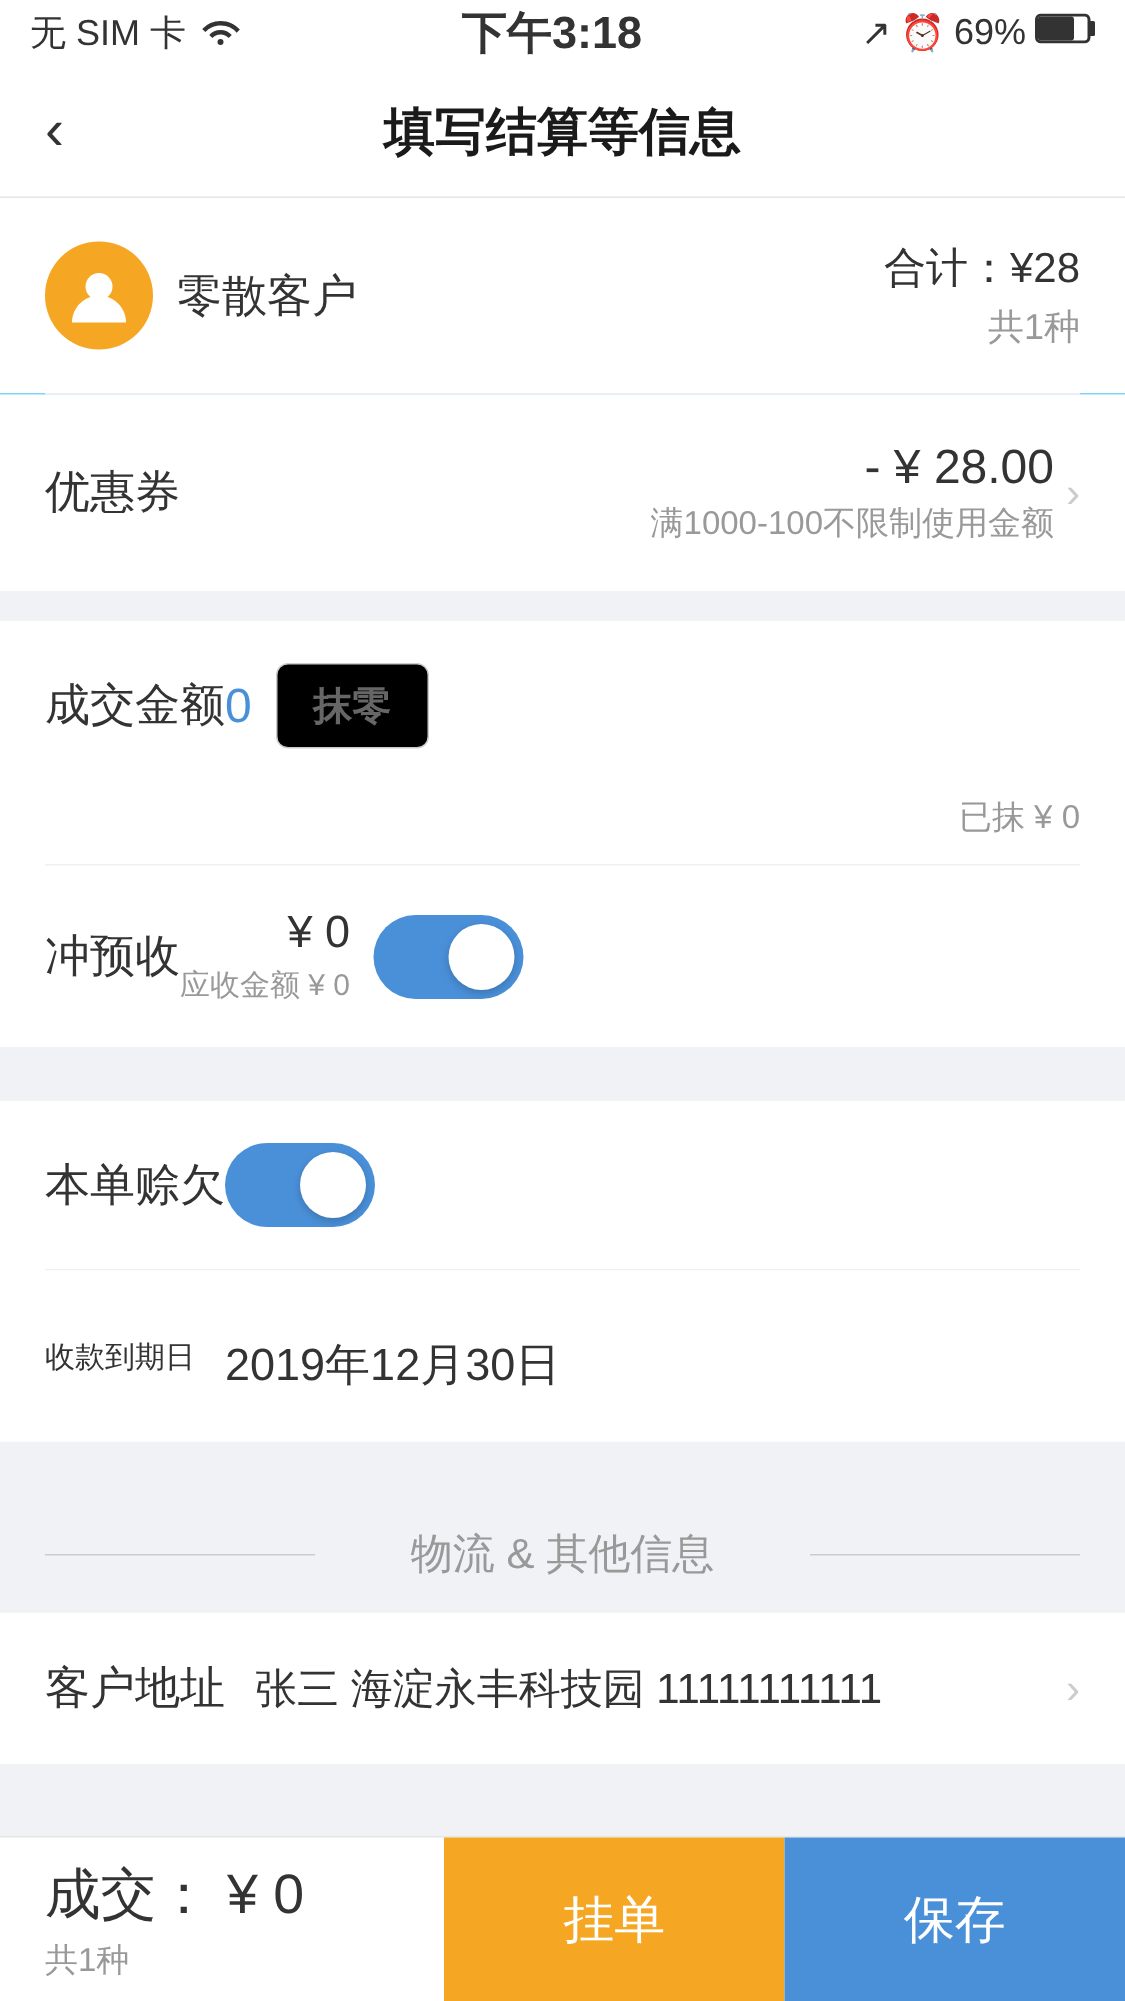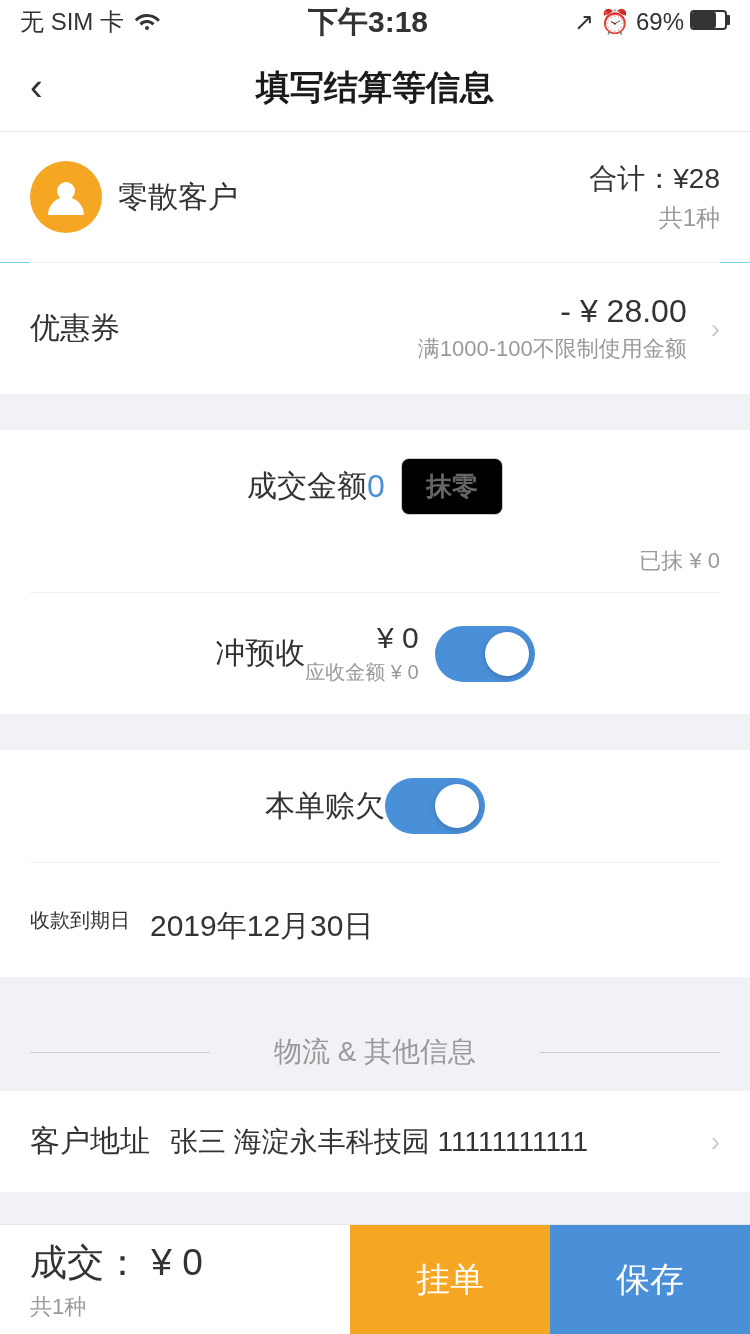--- a/index.html
+++ b/index.html
@@ -52,21 +52,20 @@
     }
 
     
     .content {
       padding-bottom: 120px;
     }
 
     
     .section {
       background: #7dd3fc;
-      margin-bottom: 16px;
     }
 
     
     .customer-row {
       display: flex;
       align-items: center;
       justify-content: space-between;
       padding: 28px 30px;
       background: #fff;
     }
@@ -99,41 +98,41 @@
 
     
     .coupon-row {
       display: flex;
       align-items: center;
       justify-content: space-between;
       padding: 30px 30px;
       background: #fff;
     }
     .coupon-label { font-size: 30px; color: #333; }
-    .coupon-right { display: flex; align-items: center; gap: 24px; justify-content: center; }
+    .coupon-right { display: flex; align-items: center; gap: 8px; justify-content: center; }
     .coupon-value-block { text-align: right; }
     .coupon-discount { font-size: 32px; color: #333; font-weight: 500; }
     .coupon-desc { font-size: 22px; color: #999; margin-top: 4px; }
     .chevron-icon { color: #ccc; font-size: 28px; }
 
     
     .section-separator {
       height: 20px;
       background: #f0f2f5;
     }
 
     
     .form-section {
       background: #fff;
       margin-bottom: 16px;
     }
     .form-row {
       display: flex;
       align-items: center;
-      justify-content: center;
+      justify-content: flex-start;
       padding: 28px 30px;
       min-height: 90px;
     }
     .form-label { font-size: 30px; color: #333; }
     .form-right { display: flex; align-items: center; gap: 16px; }
 
     
     .amount-value {
       font-size: 32px;
       color: #4a90d9;
@@ -230,21 +229,21 @@
       border-top: 1px solid #e5e5e5;
     }
     .bottom-summary {
       flex: 1;
       padding: 0 30px;
     }
     .bottom-deal { font-size: 37px; color: #333; }
     .bottom-count { font-size: 22px; color: #999; margin-top: 4px; }
     .bottom-btn {
       height: 110px;
-      width: 200px;
+      width: 227px;
       display: flex;
       align-items: center;
       justify-content: center;
       font-size: 34px;
       color: #fff;
       font-weight: 500;
       border: none;
       cursor: pointer;
     }
     .btn-pending { background: #f5a623; }

